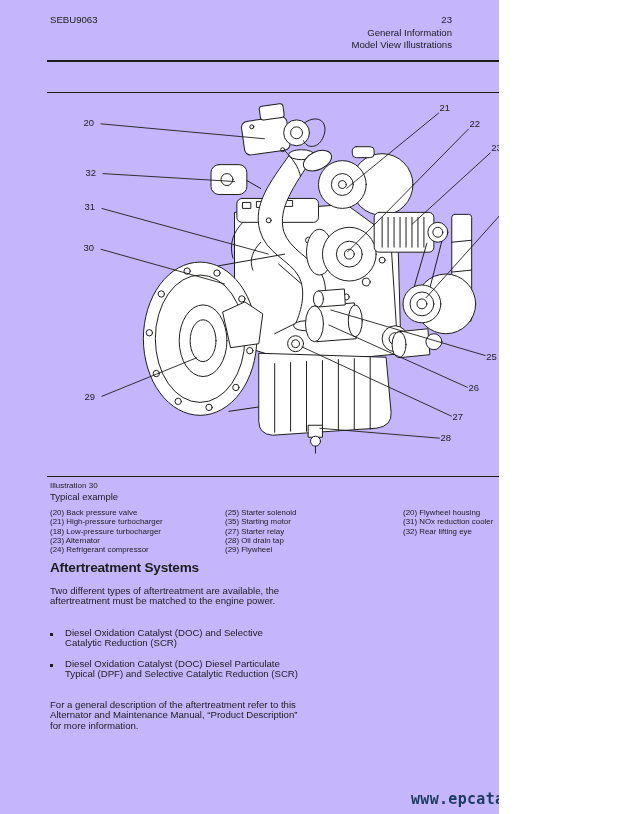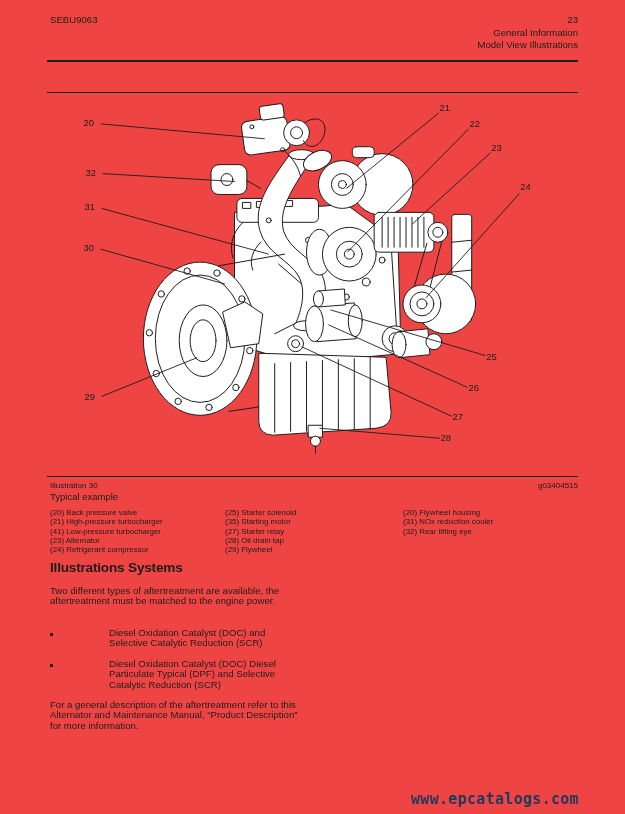--- a/index.html
+++ b/index.html
@@ -1,16 +1,16 @@
 <!DOCTYPE html>
 <html><head>
 <meta charset="utf-8">
 <style>
   html,body{margin:0;padding:0;background:#ffffff;}
-  .page{position:relative;width:625px;height:814px;background:#ef4444;
+  .page{position:relative;width:499px;height:814px;background:#c4b5fd;
         font-family:"Liberation Sans",sans-serif;color:#1d1d1b;overflow:hidden;}
 
   
   .hdr-left{position:absolute;left:50px;top:14px;font-size:9.6px;}
   .hdr-right{position:absolute;right:47px;top:14px;text-align:right;
              font-size:9.6px;line-height:12.6px;}
   .rule-main{position:absolute;left:47px;top:60px;width:531px;height:2px;background:#1d1d1b;}
 
   
   .fig{position:absolute;left:47px;top:92px;width:531px;height:385px;
@@ -26,21 +26,21 @@
   .subcaption{position:absolute;left:50px;top:491px;font-size:9.5px;}
   .legend{position:absolute;left:50px;top:508px;width:528px;display:grid;
           grid-template-columns:175px 178px 1fr;font-size:7.9px;line-height:9.3px;}
 
   
   .h1{position:absolute;left:50px;top:560px;font-size:13.6px;font-weight:700;letter-spacing:-.2px;}
   .para{position:absolute;left:50px;width:252px;font-size:9.6px;line-height:10.4px;}
   .para-intro{top:586px;}
   .para-outro{top:700px;}
   .bullets{position:absolute;left:50px;top:628px;width:252px;font-size:9.6px;line-height:10.4px;}
-  .bullet{display:flex;margin-bottom:10px;gap:44px;}
+  .bullet{display:flex;margin-bottom:10px;}
   .bullet-marker{flex:0 0 15px;}
   .bullet-marker i{display:inline-block;width:2.6px;height:2.6px;background:#1d1d1b;margin-top:4px;}
 
   
   .watermark{position:absolute;left:411px;top:790px;font-family:"DejaVu Sans Mono",monospace;
              font-weight:700;font-size:15px;letter-spacing:.3px;text-decoration:none;}
 </style>
 </head>
 <body>
 
@@ -212,39 +212,39 @@
   <div class="caption-row">
     <span>Illustration 30</span>
     <span>g03404515</span>
   </div>
   <div class="subcaption">Typical example</div>
 
   <div class="legend">
     <div>
         <div>(20) Back pressure valve</div>
         <div>(21) High-pressure turbocharger</div>
-        <div>(41) Low-pressure turbocharger</div>
+        <div>(18) Low-pressure turbocharger</div>
         <div>(23) Alternator</div>
         <div>(24) Refrigerant compressor</div>
       </div>
     <div>
         <div>(25) Starter solenoid</div>
         <div>(35) Starting motor</div>
         <div>(27) Starter relay</div>
         <div>(28) Oil drain tap</div>
         <div>(29) Flywheel</div>
       </div>
     <div>
         <div>(20) Flywheel housing</div>
         <div>(31) NOx reduction cooler</div>
         <div>(32) Rear lifting eye</div>
       </div>
   </div>
 
-  <div class="h1">Illustrations Systems</div>
+  <div class="h1">Aftertreatment Systems</div>
   <div class="para para-intro">Two different types of aftertreatment are available, the aftertreatment must be matched to the engine power.</div>
 
   <div class="bullets">
     <div class="bullet">
       <span class="bullet-marker"><i></i></span>
       <span>Diesel Oxidation Catalyst (DOC) and Selective Catalytic Reduction (SCR)</span>
     </div>
     <div class="bullet">
       <span class="bullet-marker"><i></i></span>
       <span>Diesel Oxidation Catalyst (DOC) Diesel Particulate Typical (DPF) and Selective Catalytic Reduction (SCR)</span>

